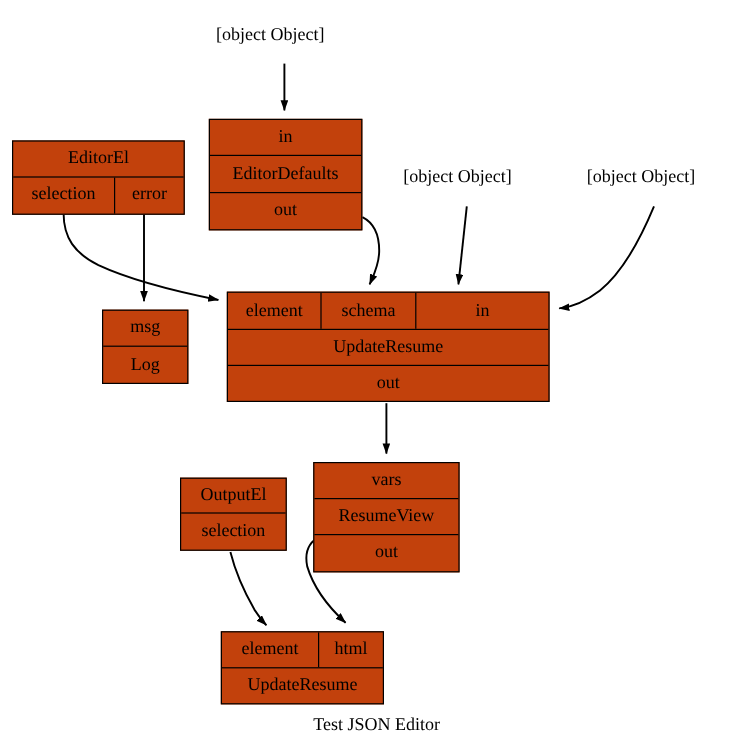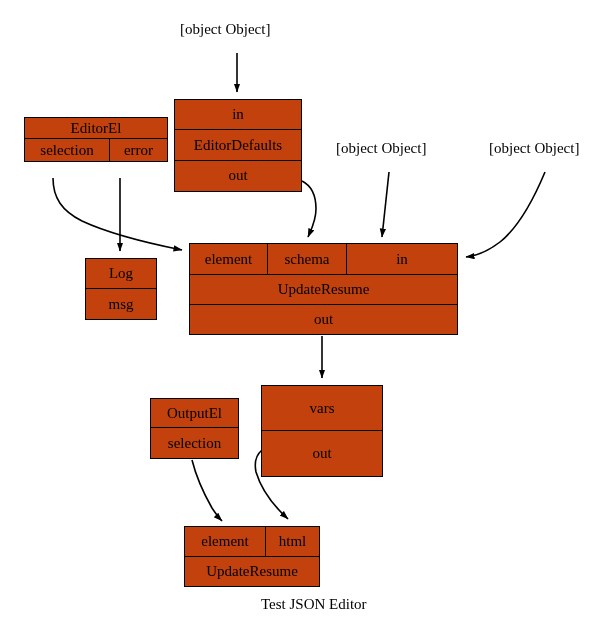--- a/index.html
+++ b/index.html
@@ -103,21 +103,21 @@
 
     <path d="M262,450 C256,455 254,462 256,472 C262,492 276,508 288,519" stroke="#000000" stroke-width="1.6" fill="none" marker-end="url(#ah)"></path>
   </svg>
 
   <div class="freetext" style="left:180px; top:22px;">[object Object]</div>
 
   <div class="freetext" style="left:336px; top:141px;">[object Object]</div>
 
   <div class="freetext" style="left:489px; top:141px;">[object Object]</div>
 
-  <div class="node" style="left:24px; top:117px; width:144px; height:45px;">
+  <div class="node" style="left:10px; top:117px; width:144px; height:62px;">
     <div class="row" style="height:30px;">
       <div class="cell" style="flex:1 1 100%;">EditorEl</div>
     </div>
     <div class="row" style="height:31px;">
       <div class="cell" style="flex:0 0 85px;">selection</div>
       <div class="cell" style="flex:1 1 auto;">error</div>
     </div>
   </div>
 
   <div class="node" style="left:174px; top:99px; width:128px; height:93px;">
@@ -127,24 +127,24 @@
     <div class="row" style="height:31px;">
       <div class="cell" style="flex:1 1 100%;">EditorDefaults</div>
     </div>
     <div class="row" style="height:31px;">
       <div class="cell" style="flex:1 1 100%;">out</div>
     </div>
   </div>
 
   <div class="node" style="left:85px; top:258px; width:72px; height:62px;">
     <div class="row" style="height:31px;">
-      <div class="cell" style="flex:1 1 100%;">Log</div>
+      <div class="cell" style="flex:1 1 100%;">msg</div>
     </div>
     <div class="row" style="height:31px;">
-      <div class="cell" style="flex:1 1 100%;">msg</div>
+      <div class="cell" style="flex:1 1 100%;">Log</div>
     </div>
   </div>
 
   <div class="node" style="left:189px; top:243px; width:269px; height:92px;">
     <div class="row" style="height:31px;">
       <div class="cell" style="flex:0 0 78px;">element</div>
       <div class="cell" style="flex:0 0 79px;">schema</div>
       <div class="cell" style="flex:1 1 auto;">in</div>
     </div>
     <div class="row" style="height:30px;">
@@ -161,20 +161,23 @@
     </div>
     <div class="row" style="height:31px;">
       <div class="cell" style="flex:1 1 100%;">selection</div>
     </div>
   </div>
 
   <div class="node" style="left:261px; top:385px; width:122px; height:92px;">
     <div class="row" style="height:31px;">
       <div class="cell" style="flex:1 1 100%;">vars</div>
     </div>
+    <div class="row" style="height:30px;">
+      <div class="cell" style="flex:1 1 100%;">ResumeView</div>
+    </div>
     <div class="row" style="height:31px;">
       <div class="cell" style="flex:1 1 100%;">out</div>
     </div>
   </div>
 
   <div class="node" style="left:184px; top:526px; width:136px; height:61px;">
     <div class="row" style="height:31px;">
       <div class="cell" style="flex:0 0 81px;">element</div>
       <div class="cell" style="flex:1 1 auto;">html</div>
     </div>

